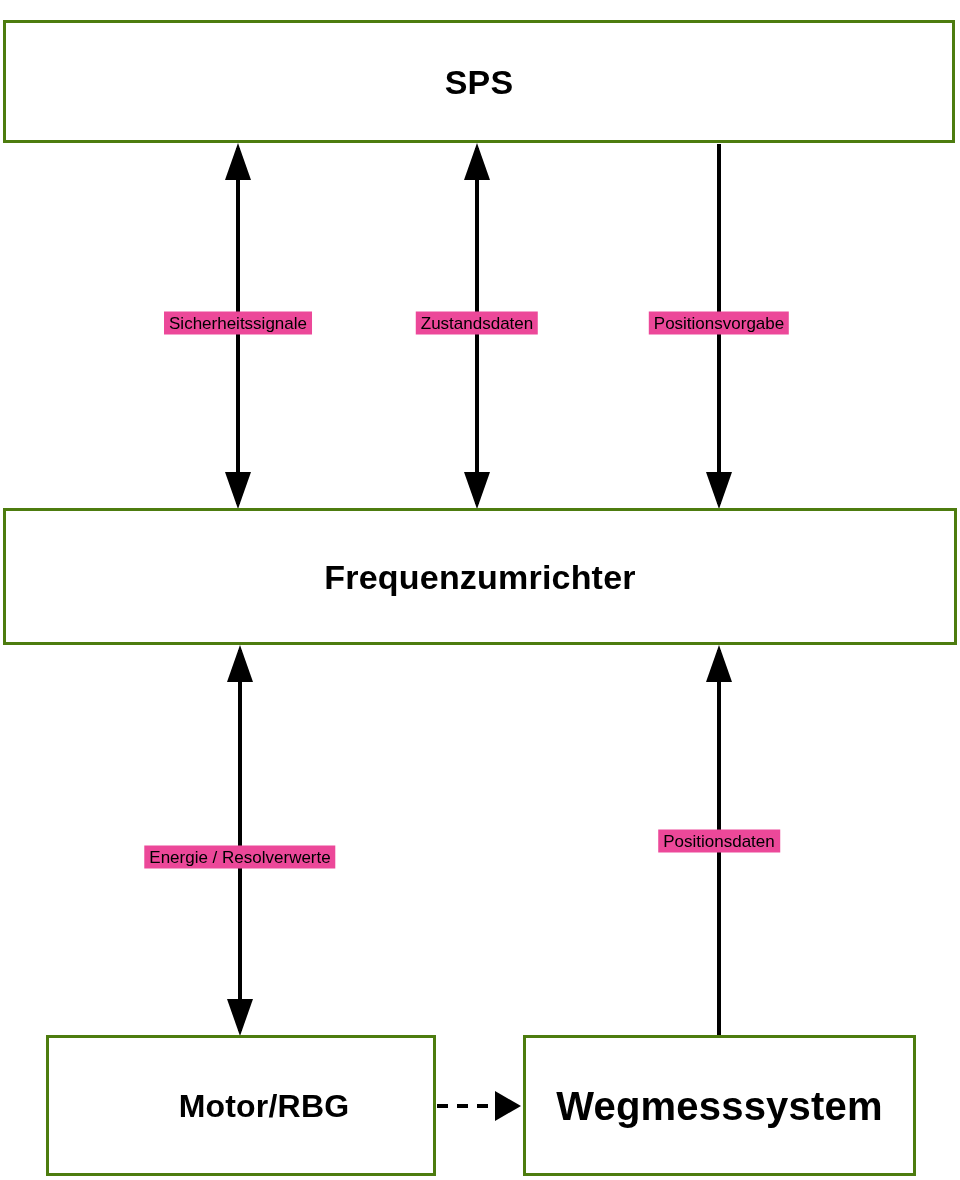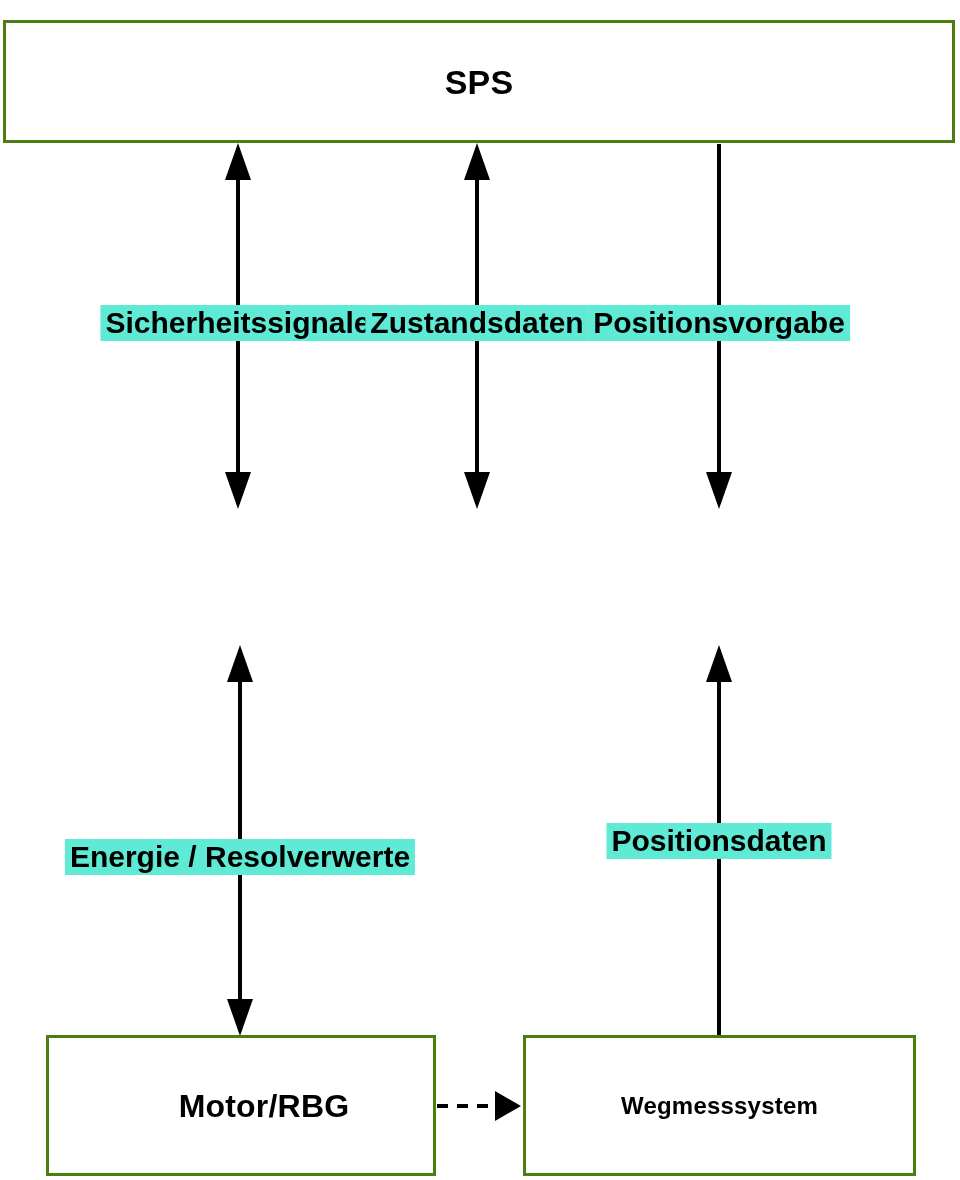--- a/index.html
+++ b/index.html
@@ -39,25 +39,25 @@
   .node-label {
     font-weight: bold;
     color: #000000;
     letter-spacing: 0.2px;
     line-height: 1;
     white-space: nowrap;
   }
   .edge-label {
     position: absolute;
     color: #000000;
-    font-size: 30px;
-    font-weight: 700;
+    font-size: 17px;
+    font-weight: 400;
     line-height: 1;
     white-space: nowrap;
-    background: #5eead4;
+    background: #ec4899;
     padding: 3px 5px;
     text-align: center;
   }
 </style>
 </head>
 <body>
 
 <div id="canvas">
 
   <svg class="layer" viewBox="0 0 960 1180" xmlns="http://www.w3.org/2000/svg">
@@ -99,27 +99,30 @@
     <g>
       <line x1="437" y1="1106" x2="500" y2="1106" stroke="#000" stroke-width="4" stroke-dasharray="11 9"></line>
       <polygon points="521,1106 495,1091 495,1121" fill="#000"></polygon>
     </g>
   </svg>
 
   <div class="node-box" style="left:3px; top:20px; width:952px; height:123px;">
     <span class="node-label" style="font-size:34px;">SPS</span>
   </div>
 
+  <div class="node-box" style="left:3px; top:508px; width:954px; height:137px;">
+    <span class="node-label" style="font-size:34px;">Frequenzumrichter</span>
+  </div>
 
   <div class="node-box" style="left:46px; top:1035px; width:390px; height:141px;padding-left:46px;">
     <span class="node-label" style="font-size:32px;">Motor/RBG</span>
   </div>
 
   <div class="node-box" style="left:523px; top:1035px; width:393px; height:141px;">
-    <span class="node-label" style="font-size:24px;">Wegmesssystem</span>
+    <span class="node-label" style="font-size:40px;">Wegmesssystem</span>
   </div>
 
   <div class="edge-label" style="left:238px; top:323px; transform:translate(-50%,-50%);">Sicherheitssignale</div>
 
   <div class="edge-label" style="left:477px; top:323px; transform:translate(-50%,-50%);">Zustandsdaten</div>
 
   <div class="edge-label" style="left:719px; top:323px; transform:translate(-50%,-50%);">Positionsvorgabe</div>
 
   <div class="edge-label" style="left:240px; top:841px; transform:translate(-50%,-50%);margin-top:16px;">Energie / Resolverwerte</div>
 

